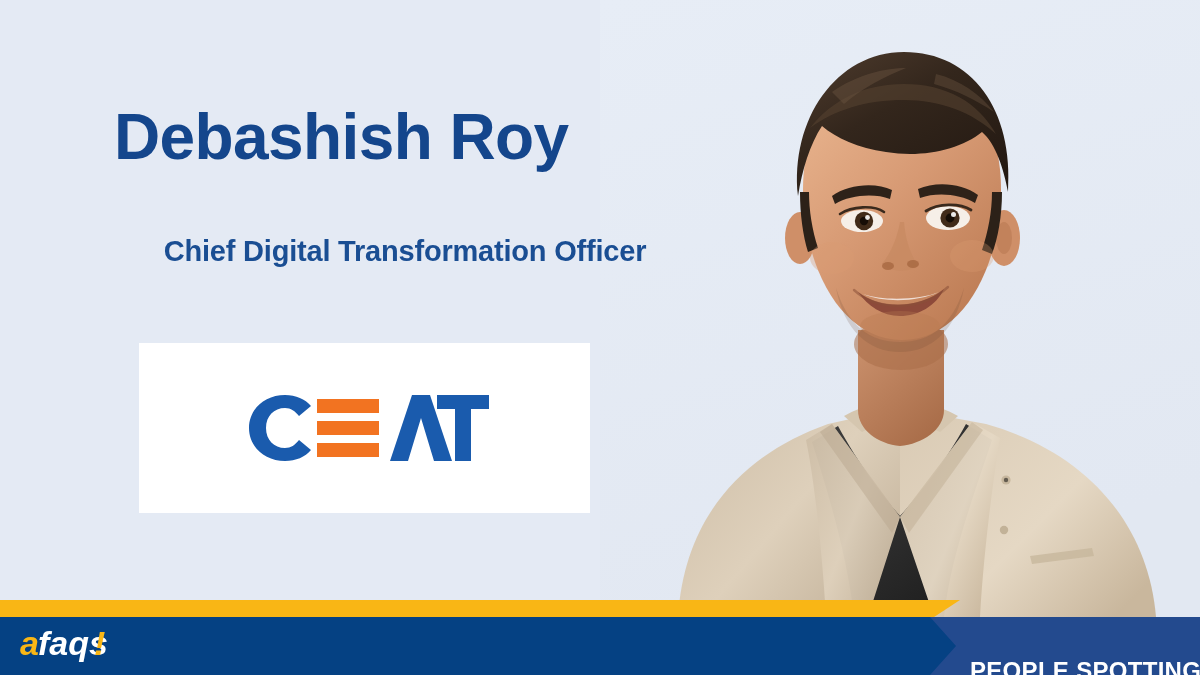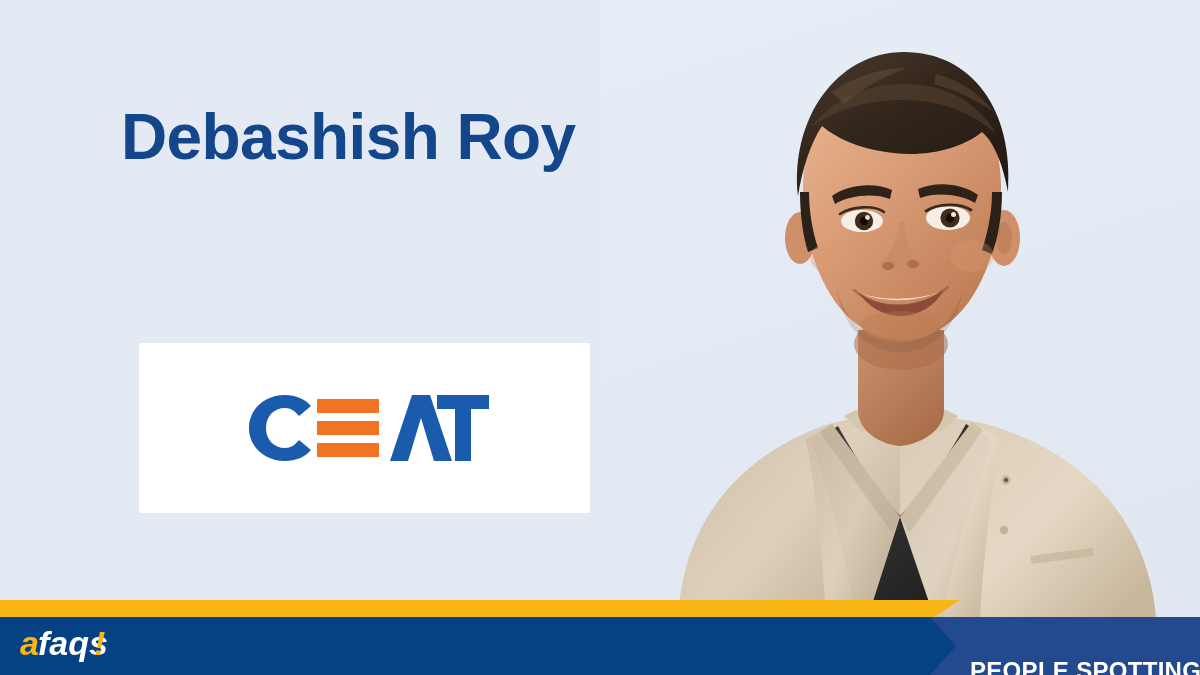--- a/index.html
+++ b/index.html
@@ -22,21 +22,21 @@
   .bg {
     position: absolute;
     left: 0; top: 0;
     width: 1200px; height: 675px;
     background: #e4eaf4;
   }
 
   
   .person-name {
     position: absolute;
-    left: 121px;
+    left: 114px;
     top: 104px;
     width: 600px;
     color: #14468c;
     font-size: 64px;
     font-weight: 700;
     letter-spacing: -0.6px;
     line-height: 1.05;
     white-space: nowrap;
   }
   .person-title {
@@ -245,20 +245,21 @@
       <ellipse cx="300" cy="326" rx="40" ry="15" fill="#b87a52" opacity="0.32"></ellipse>
       <ellipse cx="232" cy="258" rx="22" ry="16" fill="#d99b72" opacity="0.35"></ellipse>
       <ellipse cx="372" cy="256" rx="22" ry="16" fill="#d99b72" opacity="0.3"></ellipse>
 
       <path d="M 236 288 C 248 326 270 342 300 342 C 330 342 352 326 364 288 C 356 330 332 352 300 352 C 268 352 244 330 236 288 Z" fill="#6a4a33" opacity="0.18"></path>
     </svg>
   </div>
 
   <div class="person-name">Debashish Roy</div>
 
+  <div class="person-title">Chief Digital Transformation Officer</div>
 
   <div class="logo-plate">
     <svg class="ceat-logo" viewBox="0 0 248 72" xmlns="http://www.w3.org/2000/svg" aria-hidden="true">
 
       <path d="M 44 3 C 24 3 8 17 8 36 C 8 55 24 69 44 69 C 55 69 64 65 70 58 L 58 48 C 54 53 50 56 44 56 C 33 56 25 48 25 36 C 25 24 33 16 44 16 C 50 16 54 19 58 24 L 70 14 C 64 7 55 3 44 3 Z" fill="#1a5bad"></path>
 
       <rect x="76" y="7" width="62" height="14" fill="#f27321"></rect>
       <rect x="76" y="29" width="62" height="14" fill="#f27321"></rect>
       <rect x="76" y="51" width="62" height="14" fill="#f27321"></rect>
 

